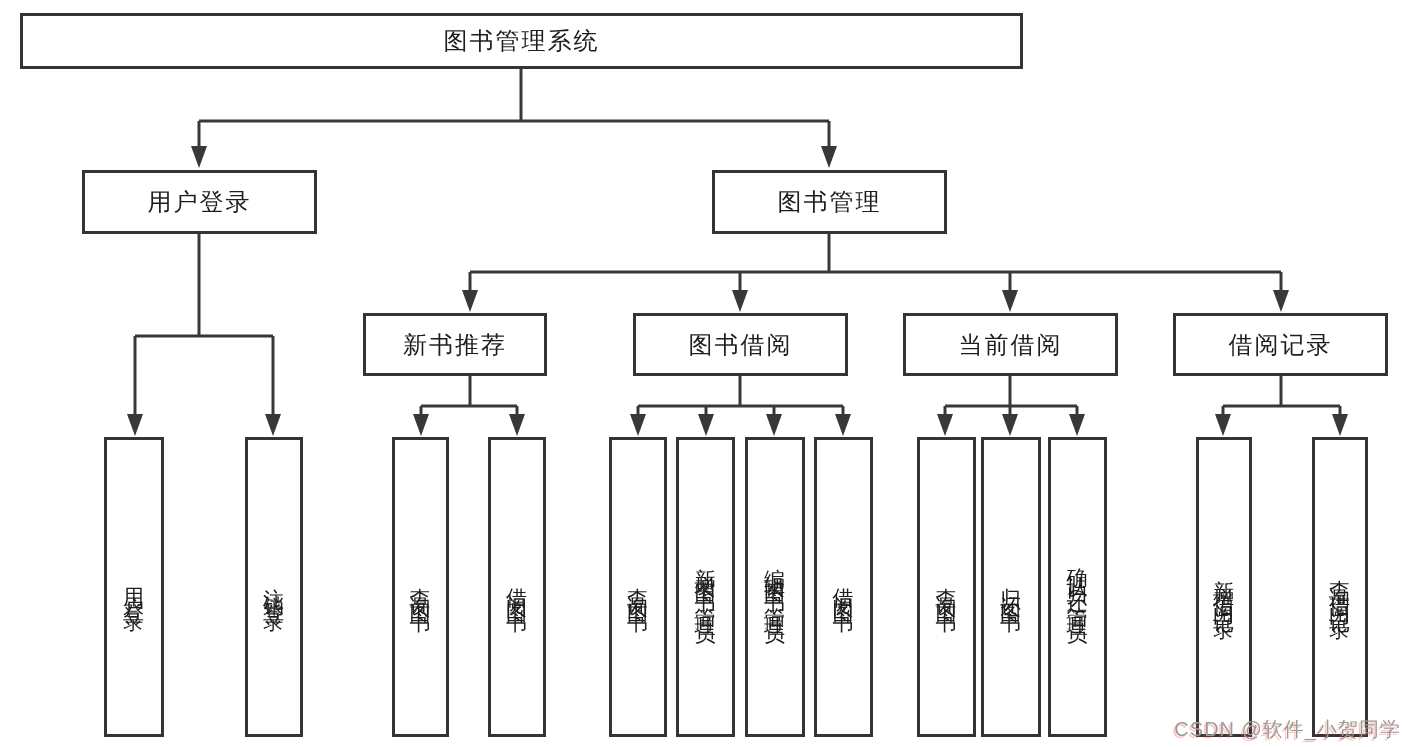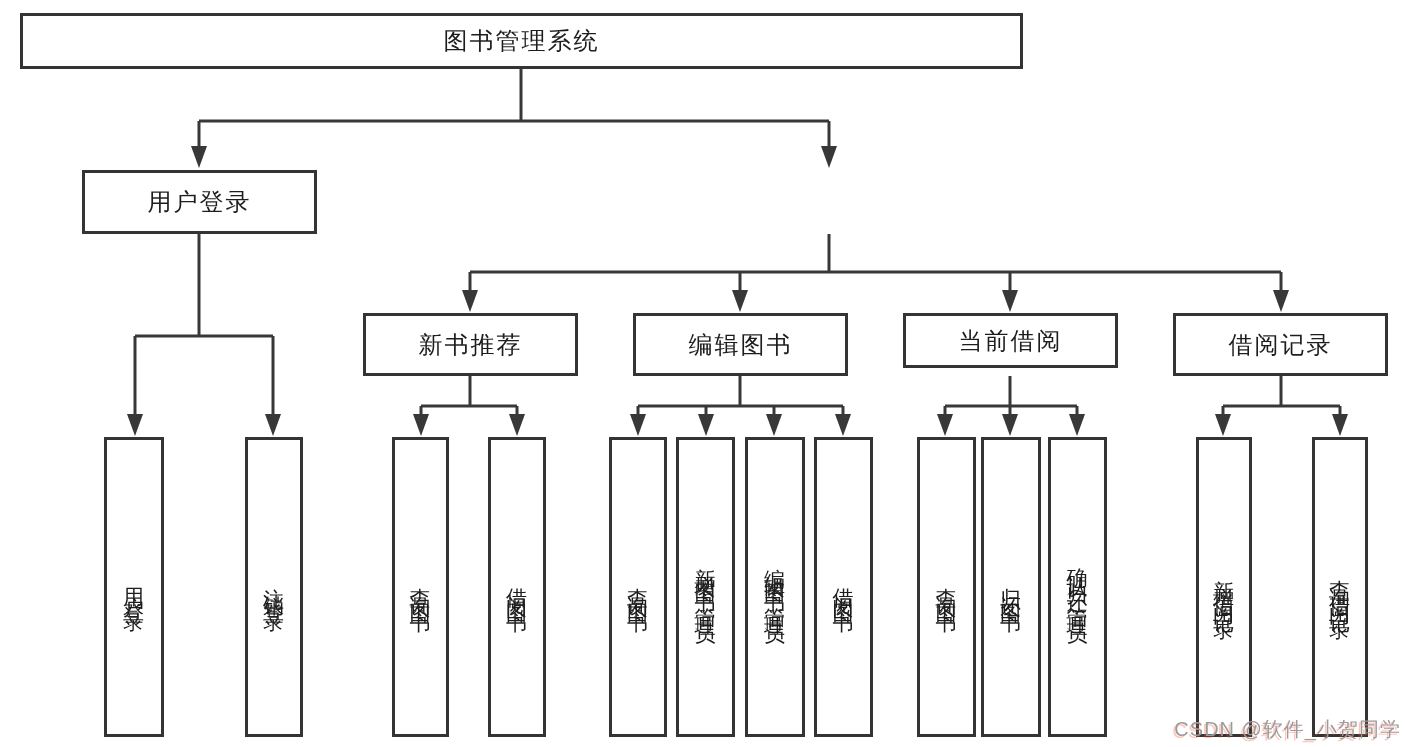--- a/index.html
+++ b/index.html
@@ -89,24 +89,25 @@
     <path class="cline" d="M1223 406 H1340"></path>
     <path class="cline" d="M1223 406 V417"></path>
     <polygon class="ahead" points="1215,414 1231,414 1223,436"></polygon>
     <path class="cline" d="M1340 406 V417"></path>
     <polygon class="ahead" points="1332,414 1348,414 1340,436"></polygon>
   </svg>
 
   <div class="hbox" style="left:20px;top:13px;width:1003px;height:56px;">图书管理系统</div>
 
   <div class="hbox" style="left:82px;top:170px;width:235px;height:64px;">用户登录</div>
+  <div class="hbox" style="left:712px;top:170px;width:235px;height:64px;">图书管理</div>
 
-  <div class="hbox" style="left:363px;top:313px;width:215px;height:63px;">新书推荐</div>
-  <div class="hbox" style="left:633px;top:313px;width:215px;height:63px;">编辑图书</div>
-  <div class="hbox" style="left:903px;top:313px;width:215px;height:55px;">当前借阅</div>
+  <div class="hbox" style="left:363px;top:313px;width:184px;height:63px;">新书推荐</div>
+  <div class="hbox" style="left:633px;top:313px;width:215px;height:63px;">图书借阅</div>
+  <div class="hbox" style="left:903px;top:313px;width:215px;height:63px;">当前借阅</div>
   <div class="hbox" style="left:1173px;top:313px;width:215px;height:63px;">借阅记录</div>
 
   <div class="vbox" style="left:104px;top:437px;width:60px;height:300px;">用户登录</div>
   <div class="vbox" style="left:245px;top:437px;width:58px;height:300px;">注销登录</div>
 
   <div class="vbox" style="left:392px;top:437px;width:57px;height:300px;">查询图书</div>
   <div class="vbox" style="left:488px;top:437px;width:58px;height:300px;">借阅图书</div>
 
   <div class="vbox" style="left:609px;top:437px;width:58px;height:300px;">查询图书</div>
   <div class="vbox" style="left:676px;top:437px;width:59px;height:300px;">新增图书（管理员）</div>

